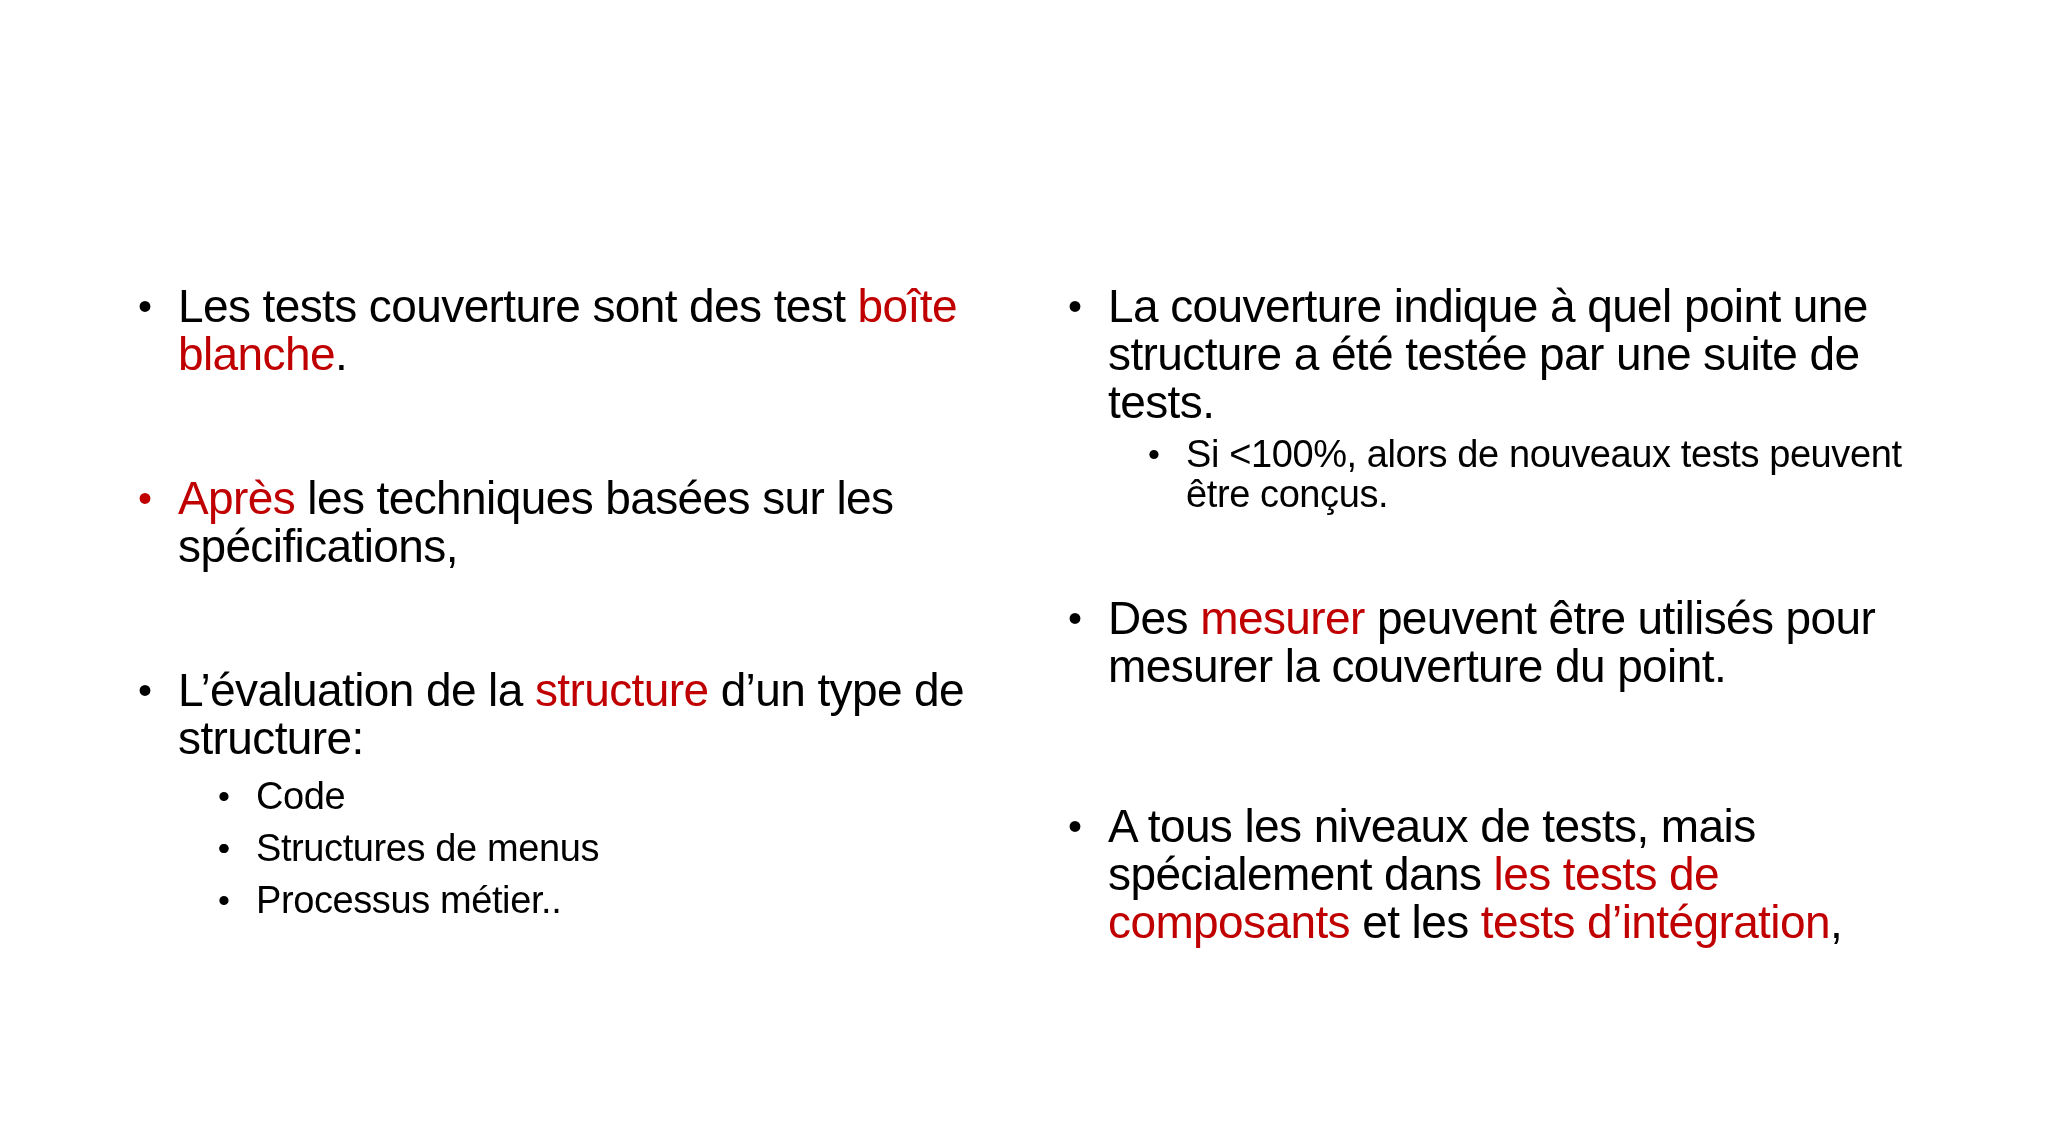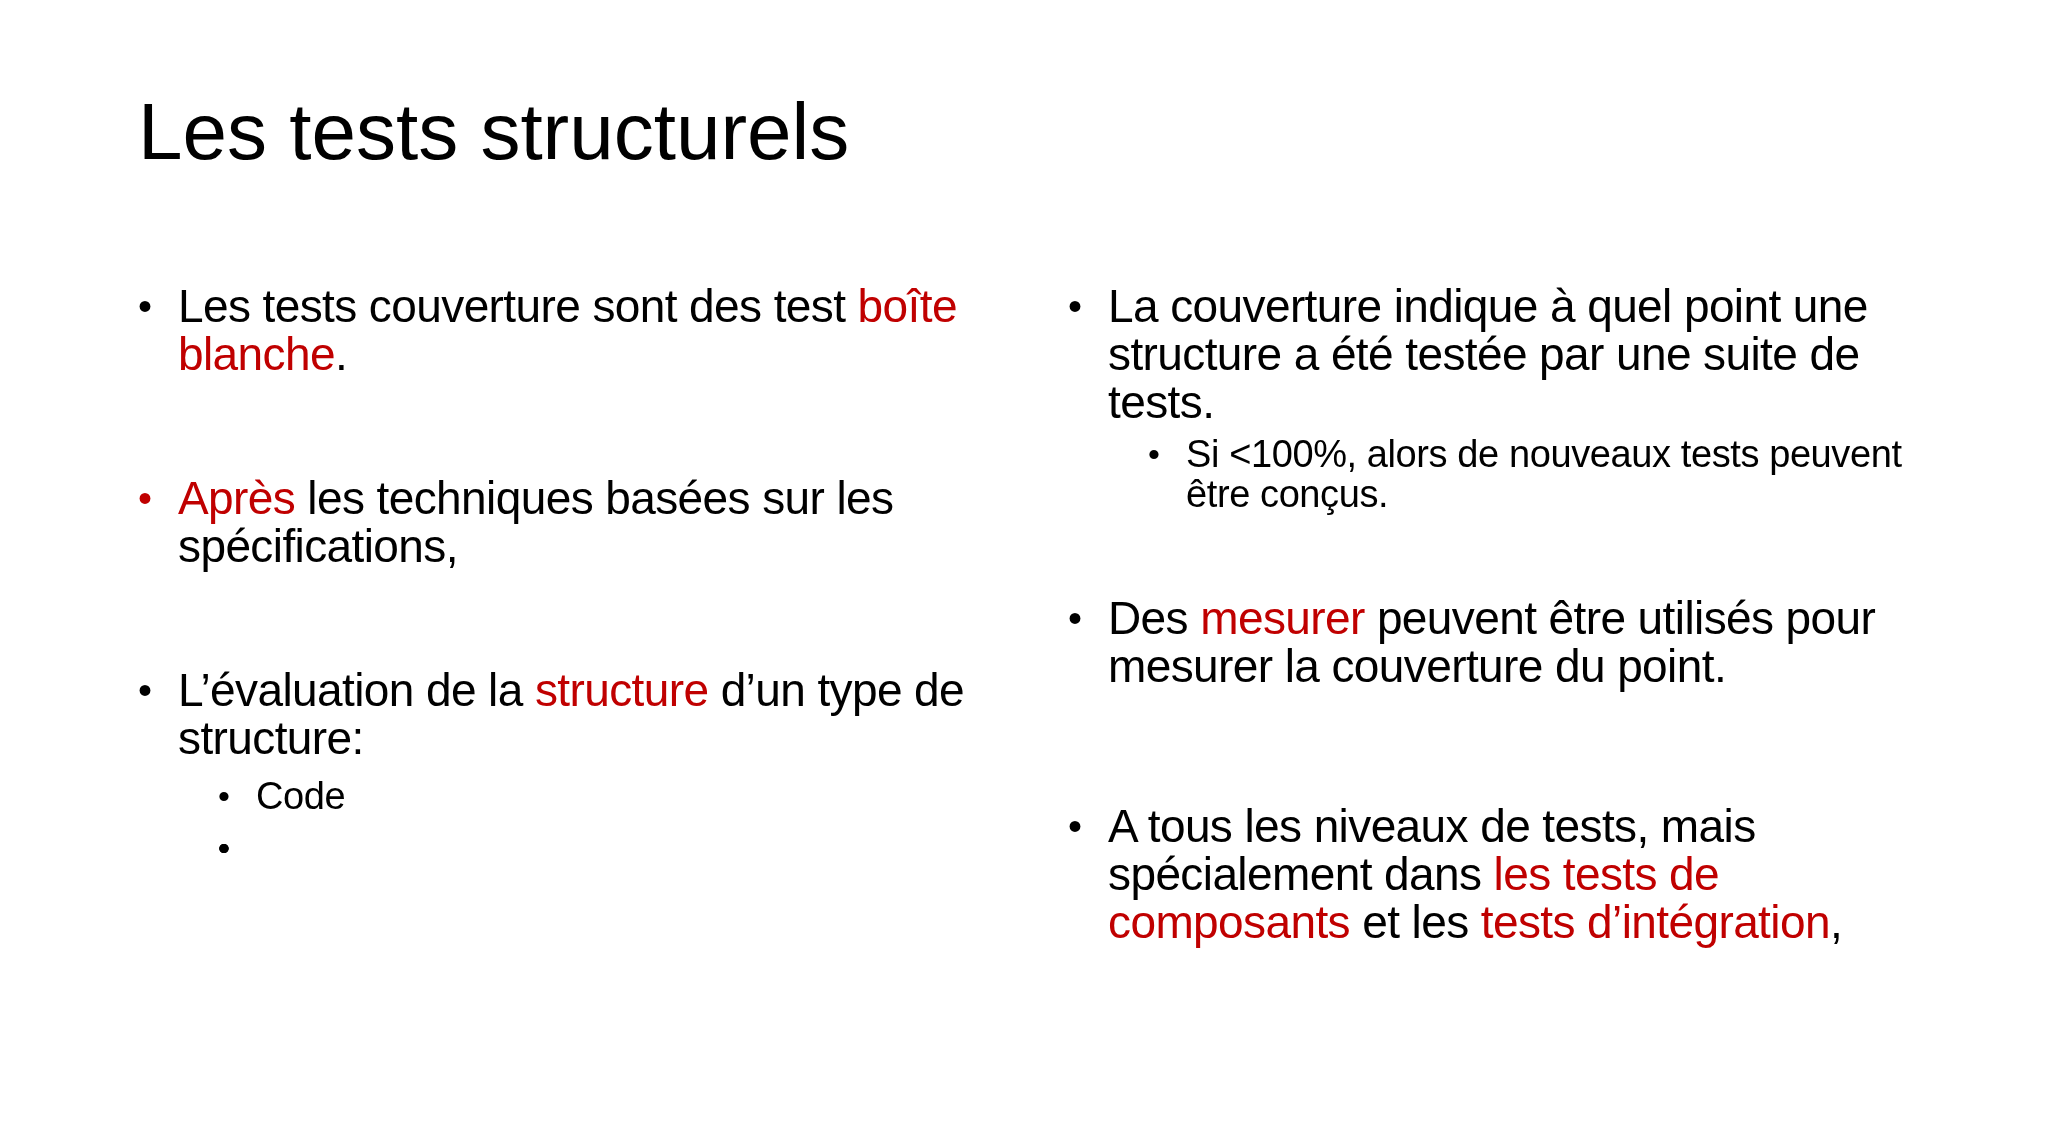--- a/index.html
+++ b/index.html
@@ -84,21 +84,20 @@
     
     .l-item-1 { margin-bottom: 96px; }
     .l-item-2 { margin-bottom: 96px; }
     .r-item-1 { margin-bottom: 80px; }
     .r-item-2 { margin-bottom: 112px; }
   </style>
 </head>
 <body>
 
 <div class="slide">
-  <h1 class="title">Les tests structurels</h1>
 
   <div class="column col-left">
     <ul class="lvl1">
       <li class="l-item-1">
         <span class="bullet">•</span>
         <span>Les tests couverture sont des test </span><span class="red">boîte blanche</span><span>.</span>
       </li>
       <li class="l-item-2">
         <span class="bullet red-bullet">•</span>
         <span class="red">Après</span><span> les techniques basées sur les spécifications,</span>
@@ -109,23 +108,25 @@
         <ul class="lvl2">
           <li>
             <span class="bullet">•</span>
             <span>Code</span>
           </li>
           <li>
             <span class="bullet">•</span>
           </li>
           <li>
             <span class="bullet">•</span>
+            <span>Structures de menus</span>
           </li>
           <li>
             <span class="bullet">•</span>
+            <span>Processus métier..</span>
           </li>
         </ul>
       </li>
     </ul>
   </div>
 
   <div class="column col-right">
     <ul class="lvl1">
       <li class="r-item-1">
         <span class="bullet">•</span>

